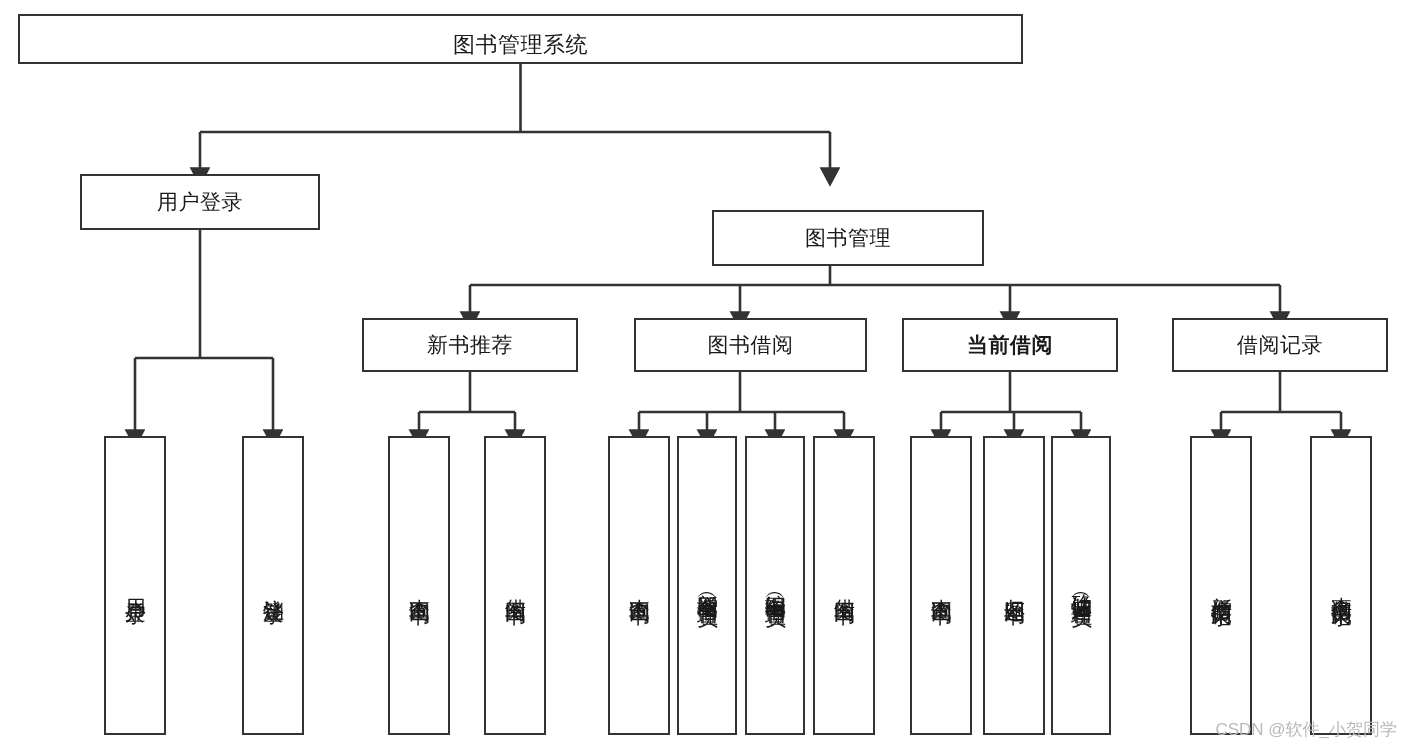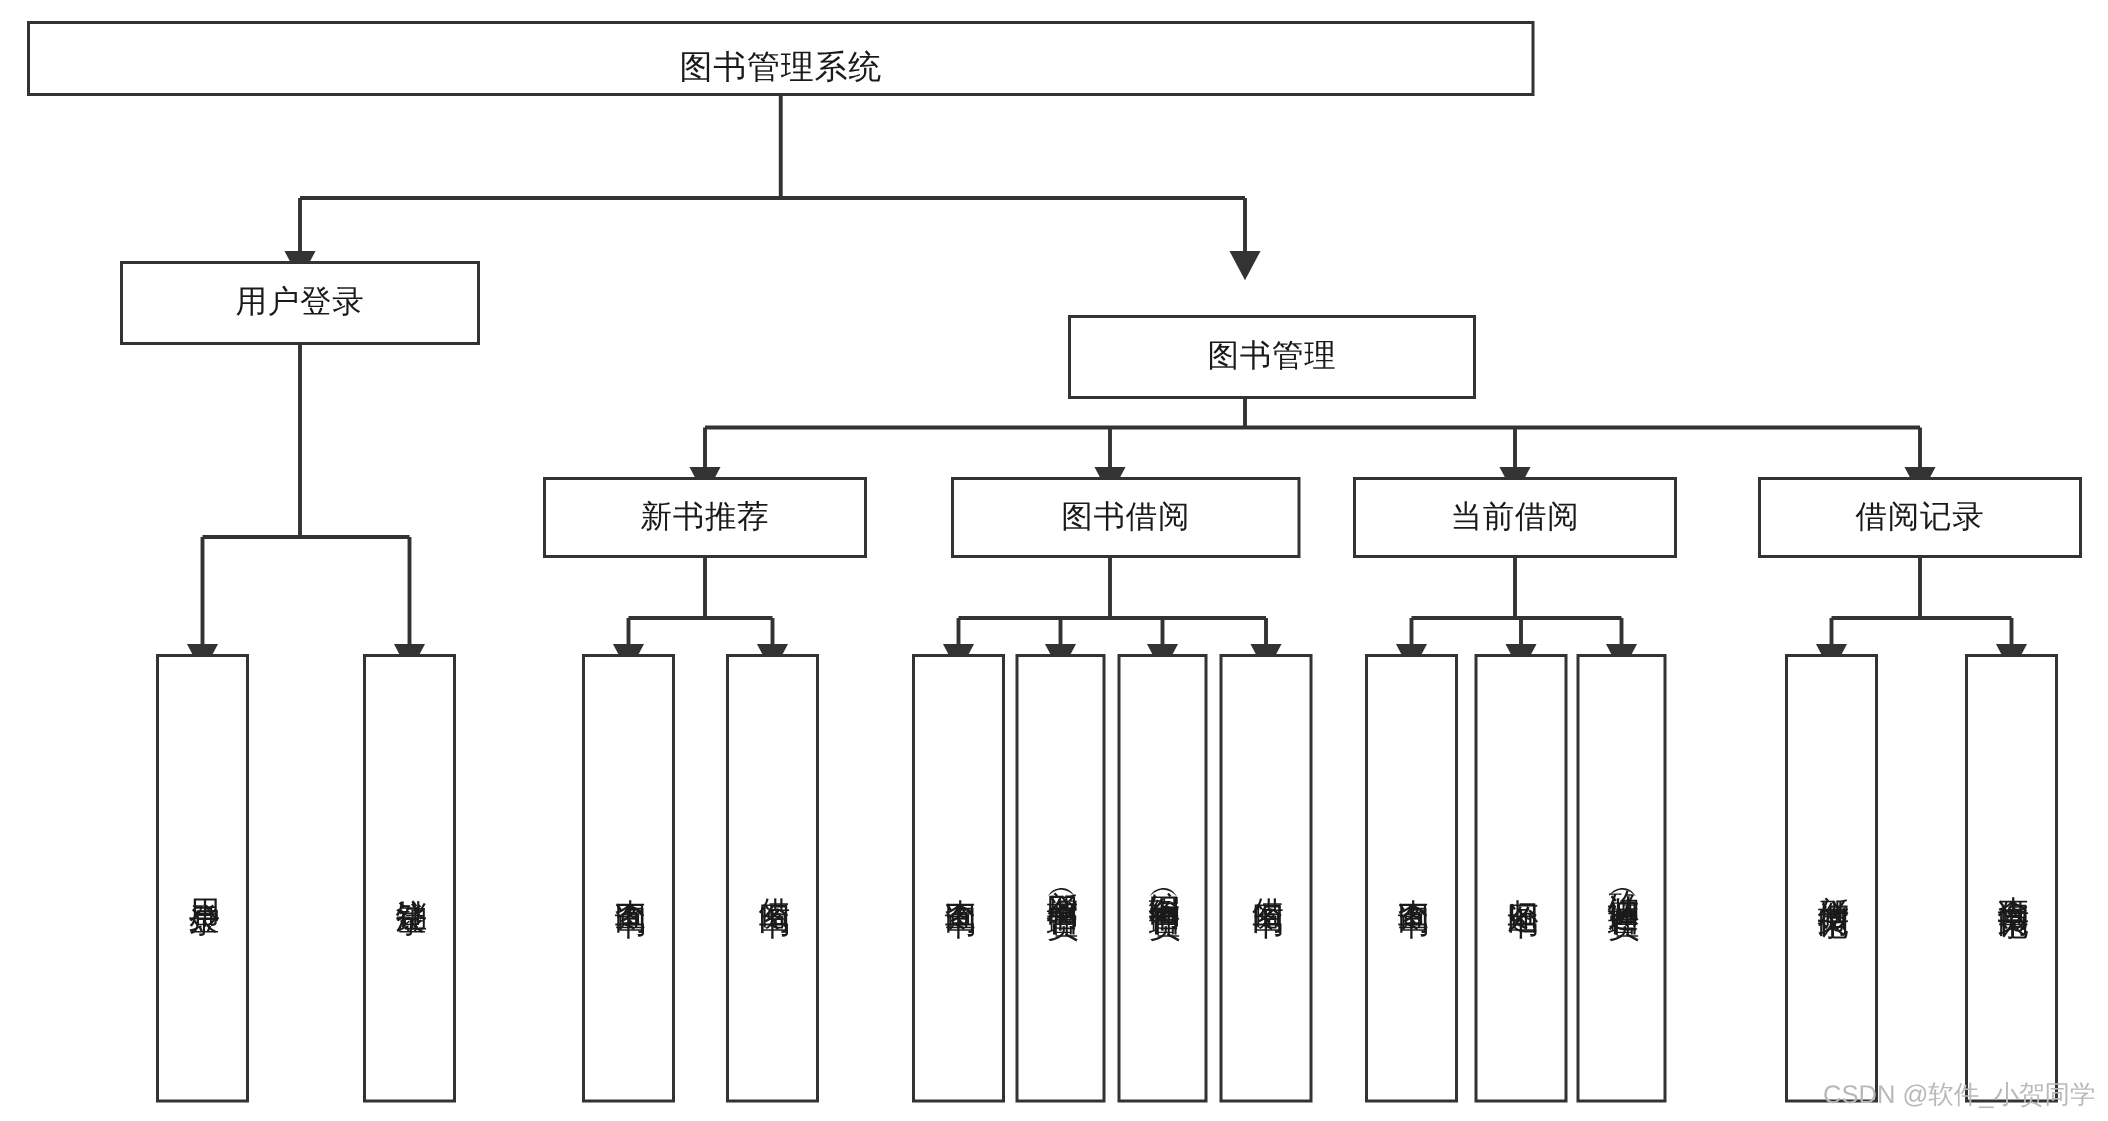--- a/index.html
+++ b/index.html
@@ -123,21 +123,21 @@
       </div>
       <div class="node-box lvl1" style="left: 712px; top: 174px; width: 272px; height: 56px; margin-top: 36px;">
         <span class="node-label horiz">图书管理</span>
       </div>
       <div class="node-box lvl2" style="left: 362px; top: 318px; width: 216px; height: 54px; justify-content: center;">
         <span class="node-label horiz">新书推荐</span>
       </div>
       <div class="node-box lvl2" style="left: 634px; top: 318px; width: 233px; height: 54px;">
         <span class="node-label horiz">图书借阅</span>
       </div>
-      <div class="node-box lvl2" style="left: 902px; top: 318px; width: 216px; height: 54px;">
+      <div class="node-box lvl2" style="left: 902px; top: 318px; width: 216px; height: 54px; font-weight: bold;">
         <span class="node-label horiz">当前借阅</span>
       </div>
       <div class="node-box lvl2" style="left: 1172px; top: 318px; width: 216px; height: 54px;">
         <span class="node-label horiz">借阅记录</span>
       </div>
       <div class="node-box lvl3" style="left: 104px; top: 436px; width: 62px; height: 299px;">
         <span class="node-label vert">用户登录</span>
       </div>
       <div class="node-box lvl3" style="left: 242px; top: 436px; width: 62px; height: 299px;">
         <span class="node-label vert">注销登录</span>

